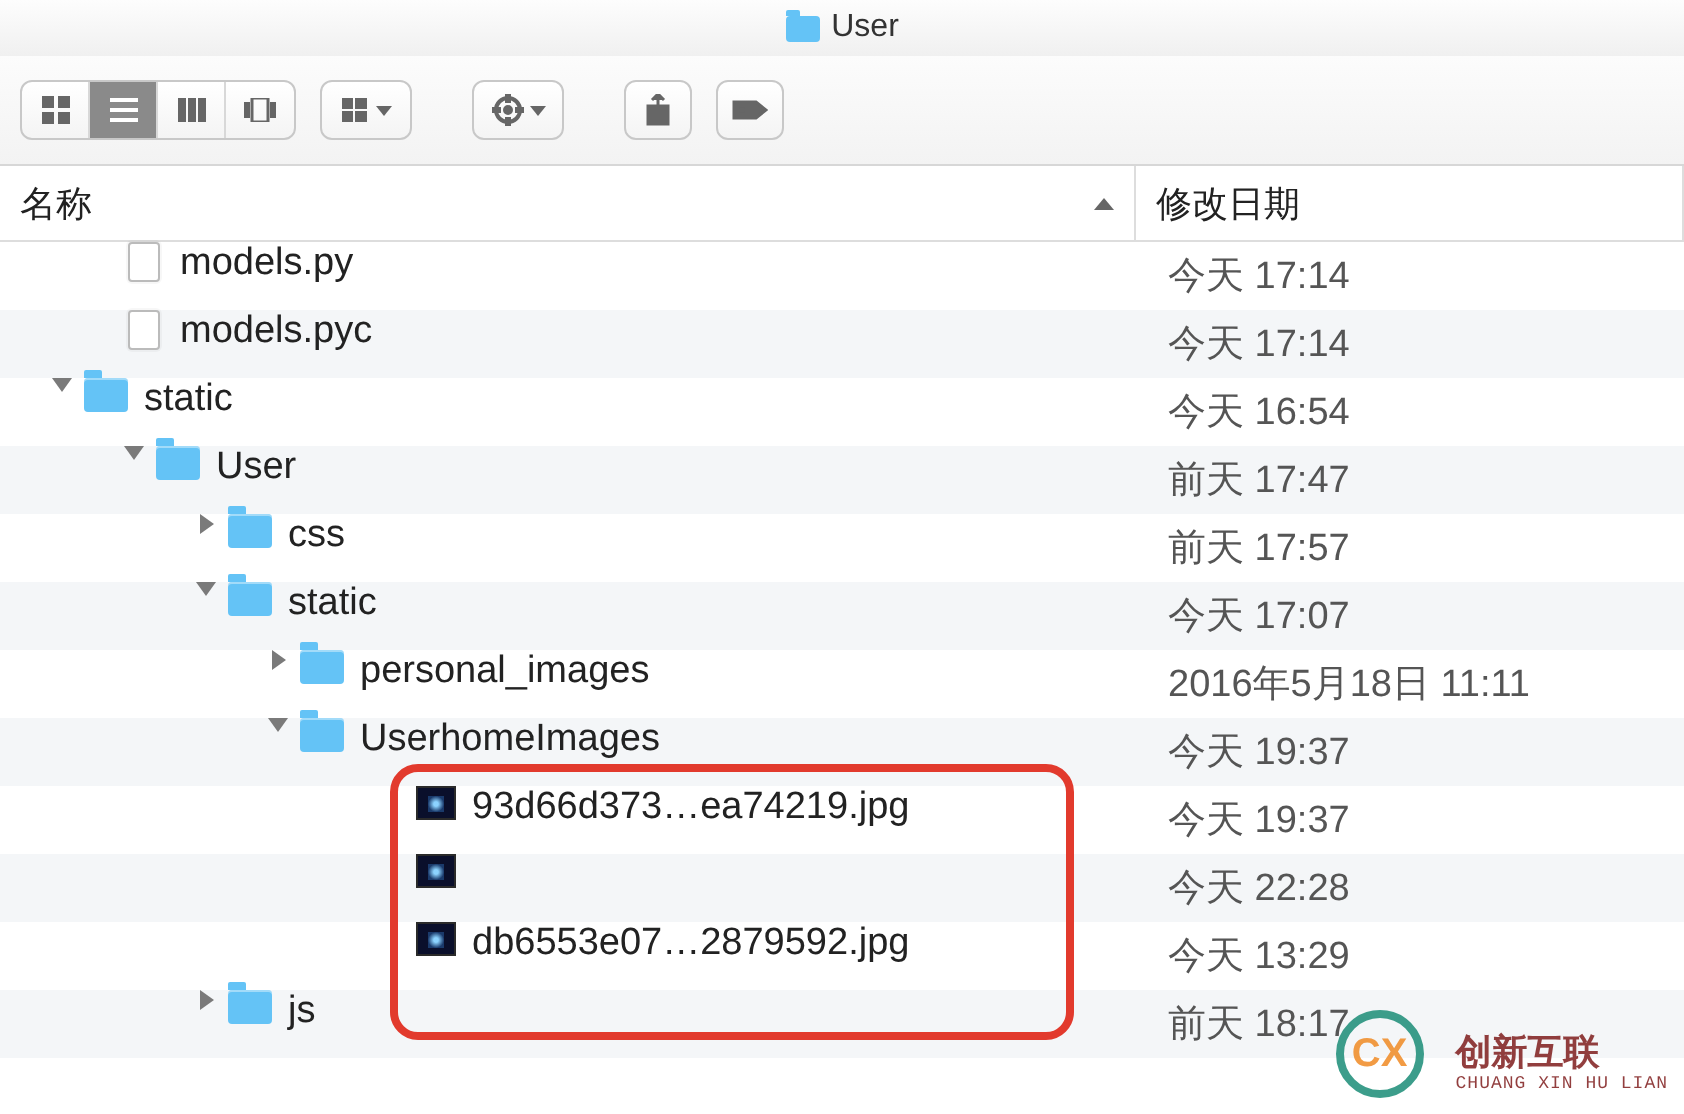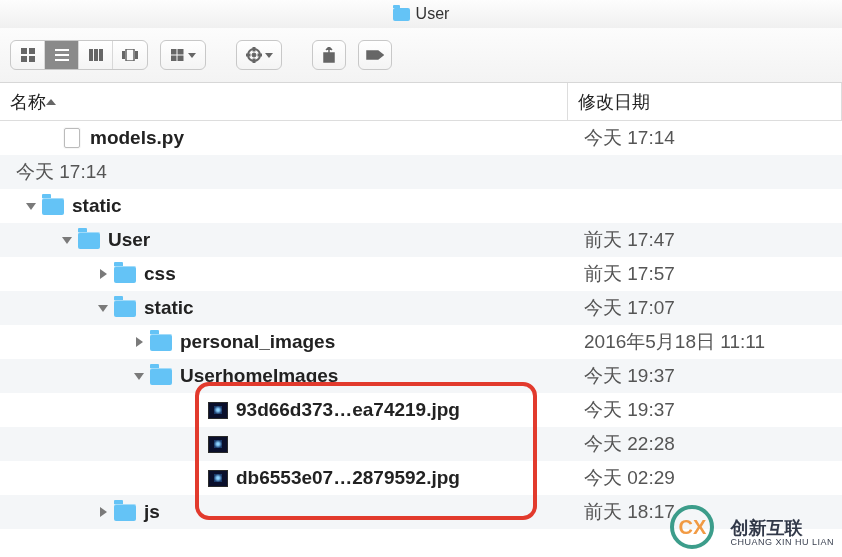--- a/index.html
+++ b/index.html
@@ -14,44 +14,44 @@
   .segbtn.active { background:#8a8a8a; }
   .segbtn svg{fill:#666;}
   .segbtn.active svg{fill:#fff;}
   .sqbtn { border:1px solid #c8c8c8; border-radius:6px; background:linear-gradient(#fff,#f4f4f4); height:30px; width:46px; display:flex; align-items:center; justify-content:center; }
   .sqbtn.narrow{width:34px;}
   .sqbtn svg{fill:#666;stroke:#666;}
   .caret-dn { width:0;height:0;border-left:4px solid transparent;border-right:4px solid transparent;border-top:5px solid #666; margin-left:3px; }
   .split { width:6px; }
   .header { display:flex; height:38px; border-bottom:1px solid #ddd; font-size:18px; color:#222; }
   .header-col { display:flex; align-items:center; padding:0 10px; border-right:1px solid #ddd; }
-  .header-col.name { flex:0 0 568px; justify-content:flex-start; cursor:default; }
+  .header-col.name { flex:0 0 568px; justify-content:space-between; cursor:default; }
   .header-col.date { flex:1; cursor:default;align-items:center; }
   .sort-caret { width:0;height:0;border-left:5px solid transparent;border-right:5px solid transparent;border-bottom:6px solid #666; }
   .list { }
   .row { display:flex; align-items:center; height:34px; font-size:19px; color:#222; }
   .row:nth-child(even){ background:#f4f6f8; }
   .row:nth-child(odd){ background:#fff; }
-  .namecell { flex:0 0 568px; display:flex; align-items:center; height:100%;font-weight:bold; }
+  .namecell { flex:0 0 568px; display:flex; align-items:flex-start; height:100%; }
   .datecell { flex:1; padding-left:16px; color:#555; }
   .indent { display:inline-block; }
   .disclosure { width:22px; display:inline-flex; justify-content:center; align-items:center; }
   .tri { width:0;height:0; }
   .tri.right { border-top:5px solid transparent;border-bottom:5px solid transparent;border-left:7px solid #7a7a7a; }
   .tri.down { border-left:5px solid transparent;border-right:5px solid transparent;border-top:7px solid #7a7a7a; }
   .ficon { width:22px; height:17px; margin-right:8px; display:inline-block; position:relative; }
   .ficon.folder { background:#64c3f6; border-radius:2px; box-shadow:inset 0 1px 0 rgba(255,255,255,0.4); }
   .ficon.folder::before { content:""; position:absolute; top:-4px; left:0; width:9px; height:4px; background:#64c3f6; border-radius:1px 1px 0 0; }
   .ficon.doc { width:16px; height:20px; background:#fff; border:1px solid #bbb; border-radius:2px; margin-right:10px; box-shadow:0 0 0 1px rgba(0,0,0,0.03); }
   .ficon.img { width:20px; height:17px; background:#0a0f2b; border:1px solid #2a2a2a; display:flex; align-items:center; justify-content:center; }
   .ficon.img::after{ content:""; width:8px; height:8px; background:radial-gradient(circle,#8cd3ff 20%,#1a3a6b 70%); }
   .redbox { position:absolute; border:4px solid #e23a2d; border-radius:14px; pointer-events:none; }
   .watermark { position:absolute; right:8px; bottom:8px; display:flex; align-items:flex-end; gap:16px; opacity:0.85; }
   .wm-circle { width:44px; height:44px; border-radius:50%; border:4px solid #1b8d77; display:flex; align-items:center; justify-content:center; color:#f08a24; font-weight:bold; font-size:20px; }
-  .wm-txt { color:#0f172a; font-size:14px; line-height:14px; font-family:Liberation Sans, sans-serif; }
+  .wm-txt { color:#7f1d1d; font-size:14px; line-height:14px; font-family:Liberation Mono, monospace; }
 </style>
 </head>
 <body>
 
 <div class="titlebar">
   <span class="folder-ic"></span>
   <span>User</span>
 </div>
 
 <div class="toolbar">
@@ -137,31 +137,38 @@
     <div class="row">
       <div class="namecell">
         <span class="indent" style="width: 42px;"></span>
         <span class="disclosure"></span>
         <span class="ficon doc"></span>
         <span>models.py</span>
       </div>
       <div class="datecell">今天 17:14</div>
     </div>
     <div class="row">
+      <div class="namecell">
+        <span class="indent" style="width: 42px;"></span>
+        <span class="disclosure"></span>
+        <span class="ficon doc"></span>
+        <span>models.pyc</span>
+      </div>
       <div class="datecell">今天 17:14</div>
     </div>
     <div class="row">
       <div class="namecell">
         <span class="indent" style="width: 20px;"></span>
         <span class="disclosure">
           <span class="tri down"></span>
         </span>
         <span class="ficon folder"></span>
         <span>static</span>
       </div>
+      <div class="datecell">今天 16:54</div>
     </div>
     <div class="row">
       <div class="namecell">
         <span class="indent" style="width: 56px;"></span>
         <span class="disclosure">
           <span class="tri down"></span>
         </span>
         <span class="ficon folder"></span>
         <span>User</span>
       </div>
@@ -228,21 +235,21 @@
       </div>
       <div class="datecell">今天 22:28</div>
     </div>
     <div class="row">
       <div class="namecell">
         <span class="indent" style="width: 186px;"></span>
         <span class="disclosure"></span>
         <span class="ficon img"></span>
         <span>db6553e07…2879592.jpg</span>
       </div>
-      <div class="datecell">今天 02:29</div>
+      <div class="datecell">今天 13:29</div>
     </div>
     <div class="row">
       <div class="namecell">
         <span class="indent" style="width: 92px;"></span>
         <span class="disclosure">
           <span class="tri right"></span>
         </span>
         <span class="ficon folder"></span>
         <span>js</span>
       </div>

